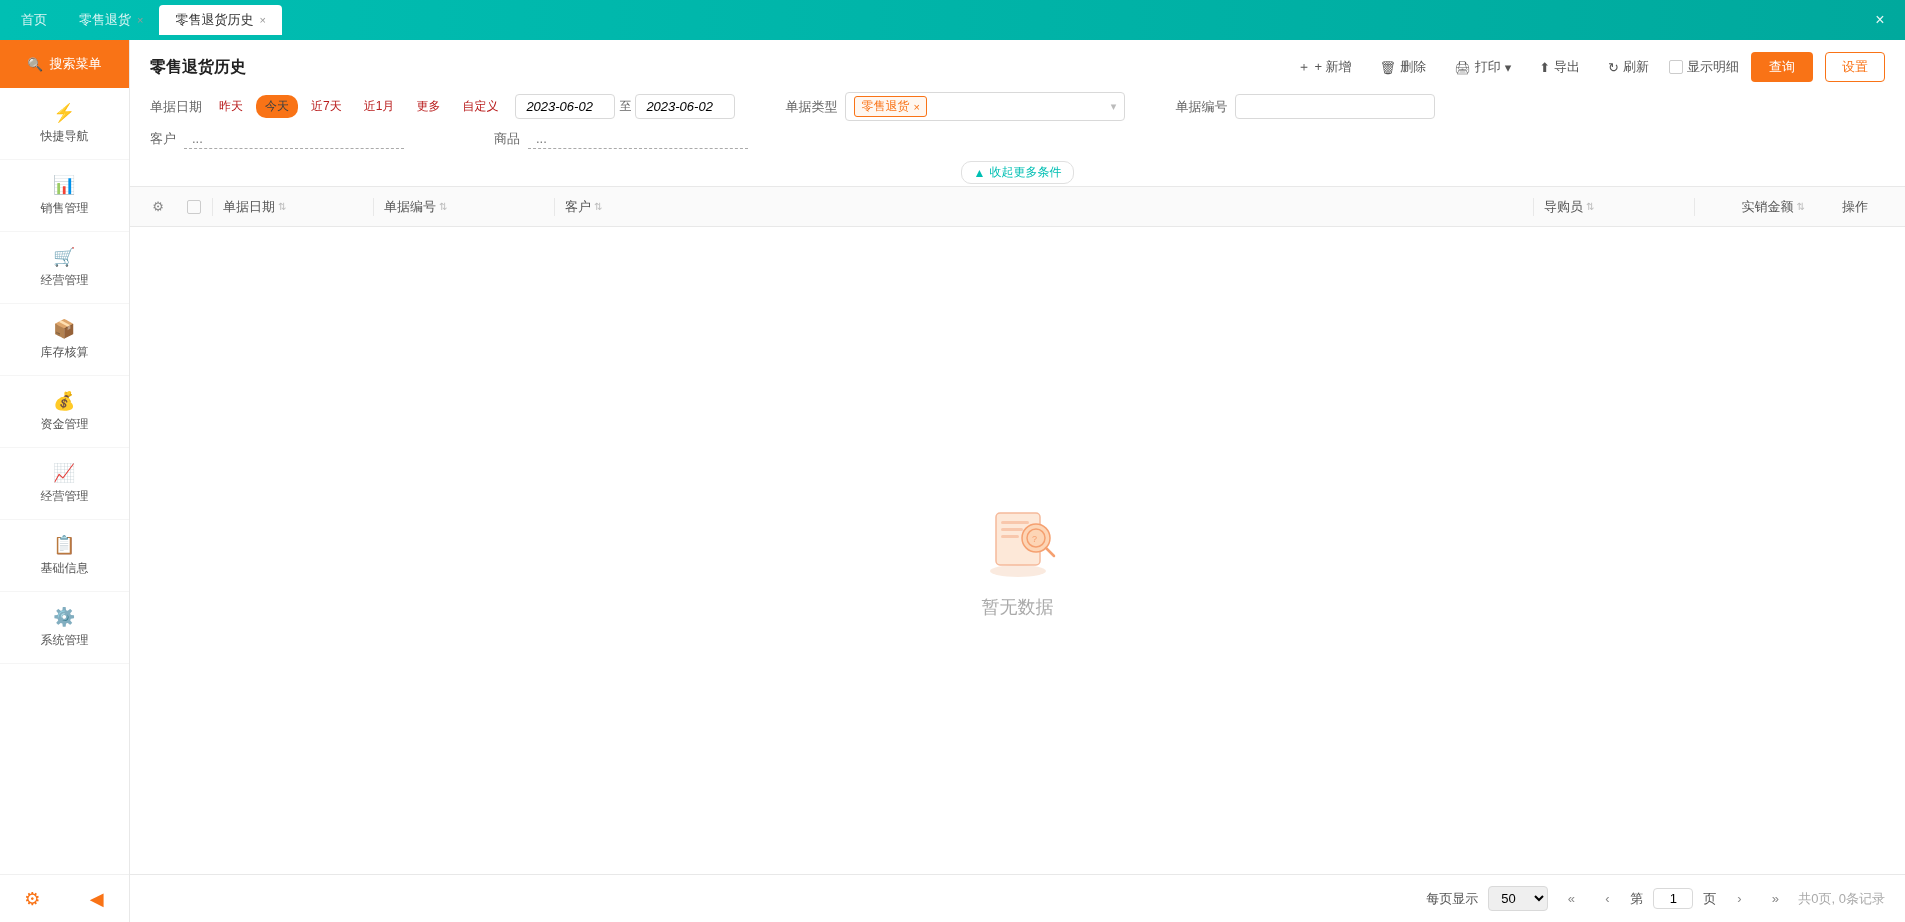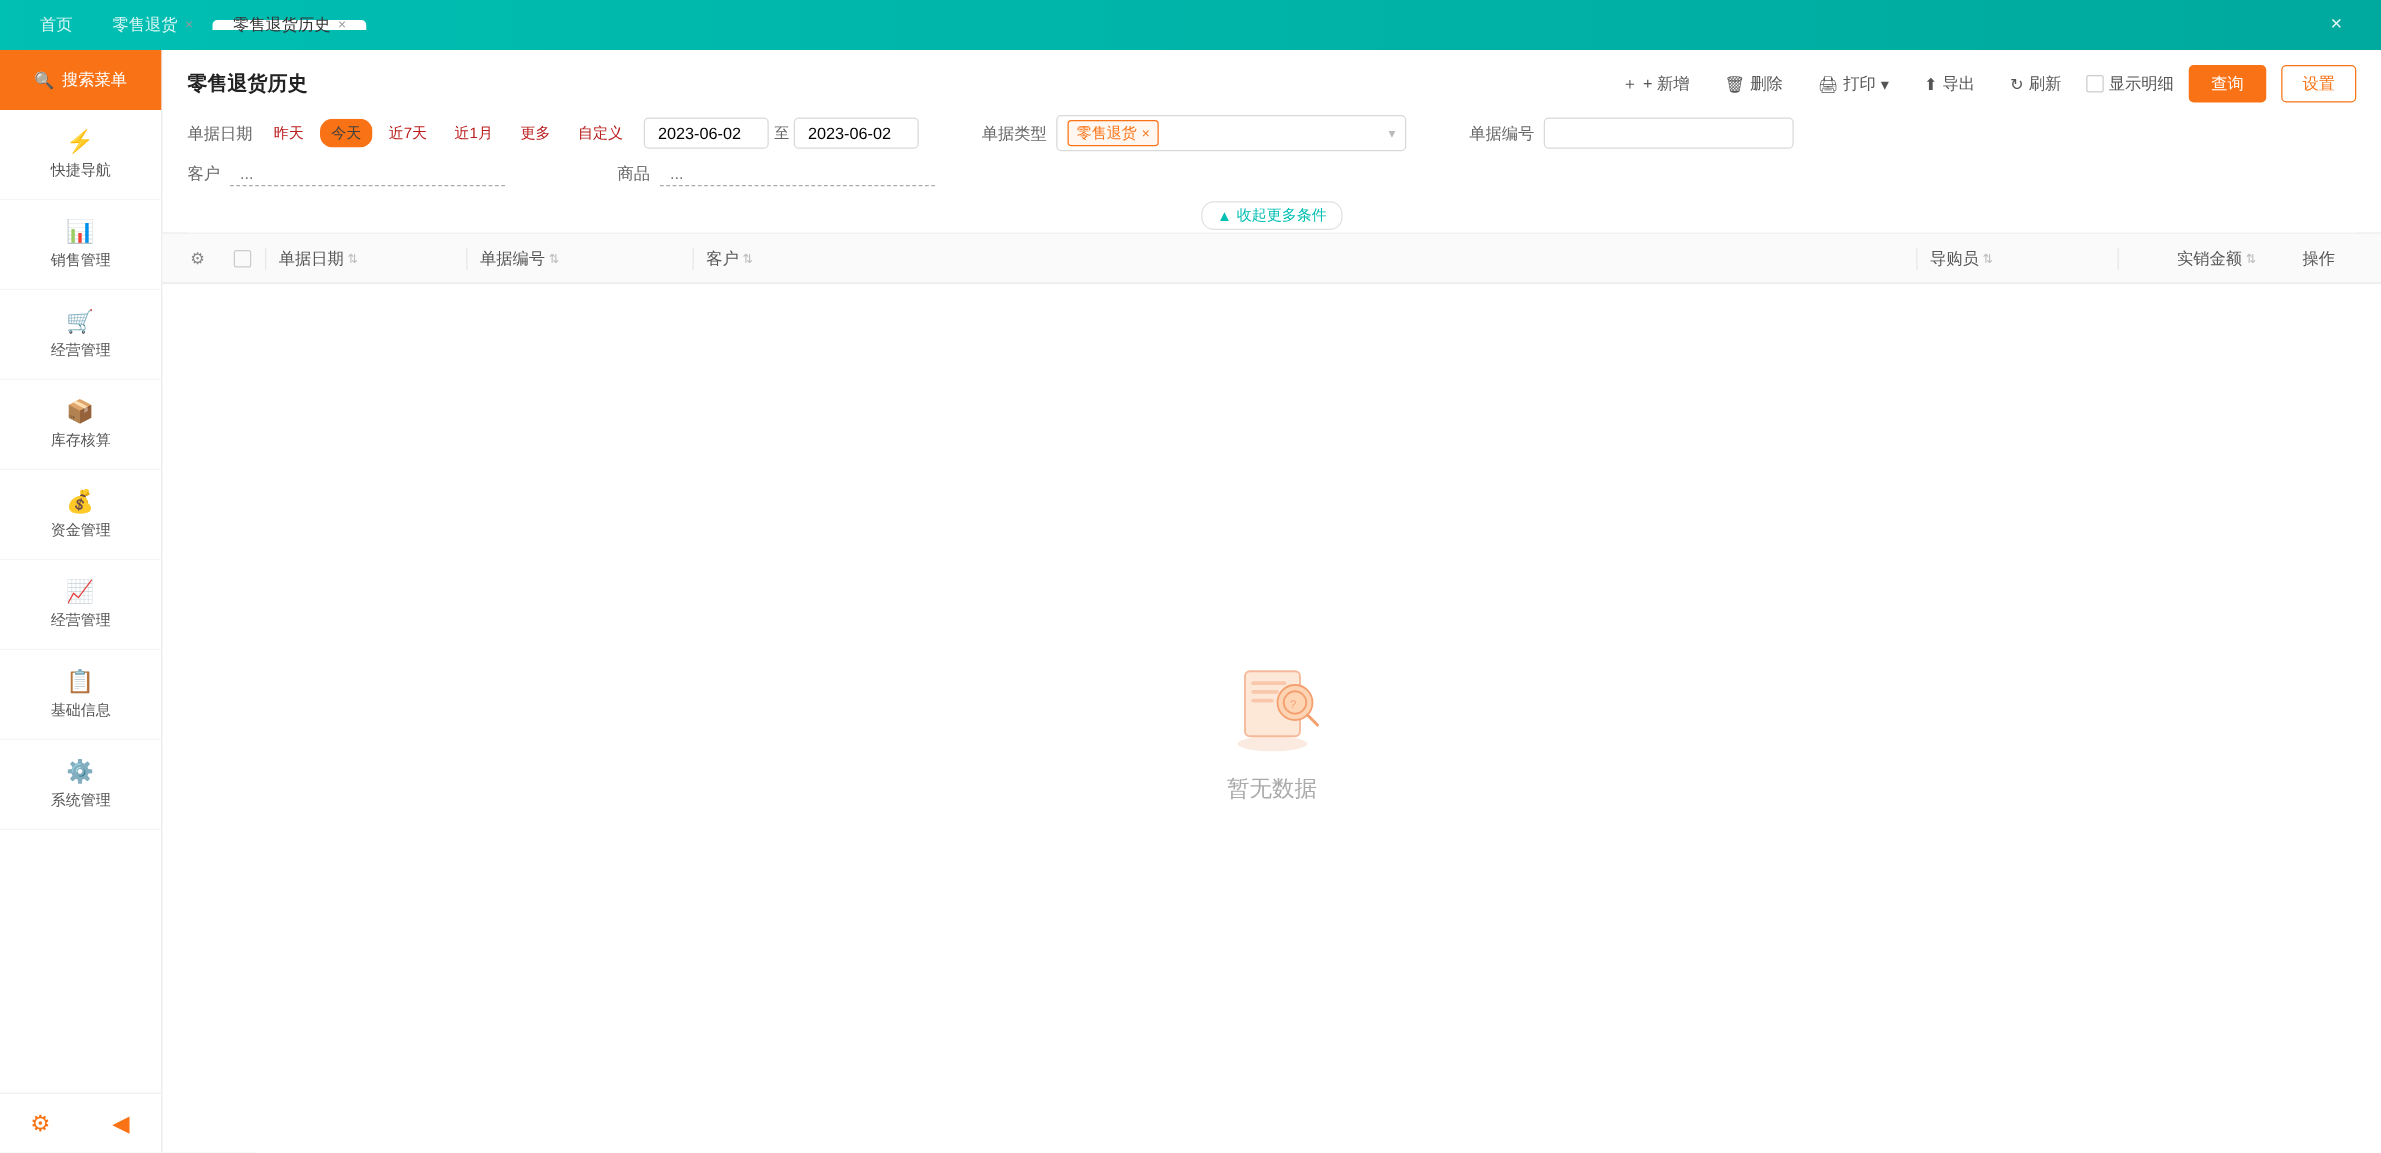--- a/index.html
+++ b/index.html
@@ -4,21 +4,21 @@
   <style>
     * { margin: 0; padding: 0; box-sizing: border-box; }
     body { font-family: 'Microsoft YaHei', Arial, sans-serif; font-size: 13px; background: #f0f2f5; color: #333; width: 1905px; height: 922px; overflow: hidden; }
 
     
     .top-bar {
       height: 40px;
       background: linear-gradient(90deg, #00bfb3, #00a99d);
       display: flex;
       align-items: center;
-      padding: 16px;
+      padding: 5px;
       position: relative;
     }
     .top-bar .tabs {
       display: flex;
       align-items: center;
       height: 100%;
       flex: 1;
     }
     .top-bar .tab {
       height: 100%;
@@ -261,20 +261,21 @@
       color: #bbb;
       font-size: 11px;
     }
     .text-input {
       border: 1px solid #d9d9d9;
       border-radius: 4px;
       padding: 4px 10px;
       font-size: 13px;
       min-width: 180px;
       outline: none;
+      font-style: italic;
     }
     .text-input::placeholder { color: #bbb; }
     .dotted-input {
       border: none;
       border-bottom: 1px dashed #aaa;
       padding: 2px 8px;
       color: #aaa;
       font-size: 13px;
       min-width: 180px;
       background: transparent;
@@ -605,15 +606,31 @@
           <rect x="33" y="52" width="18" height="3" rx="1.5" fill="#f5b99a" opacity="0.7"></rect>
           <circle cx="68" cy="55" r="14" fill="#fdd5b5" stroke="#f5a070" stroke-width="1.5"></circle>
           <circle cx="68" cy="55" r="9" fill="none" stroke="#f5a070" stroke-width="1.5"></circle>
           <line x1="78" y1="65" x2="86" y2="73" stroke="#f5a070" stroke-width="2.5" stroke-linecap="round"></line>
           <text x="64" y="59" font-size="9" fill="#f5a070" font-family="Arial">?</text>
         </svg>
         <span class="empty-text">暂无数据</span>
       </div>
     </div>
 
+    <div class="pagination-bar">
+      <span>每页显示</span>
+      <select class="page-size-select">
+        <option>50</option>
+        <option>20</option>
+        <option>100</option>
+      </select>
+      <div class="page-btn">«</div>
+      <div class="page-btn">‹</div>
+      <span>第</span>
+      <input type="text" class="page-input" value="1" style="">
+      <span>页</span>
+      <div class="page-btn">›</div>
+      <div class="page-btn">»</div>
+      <span class="page-info">共0页, 0条记录</span>
+    </div>
 
   </div>
 </div>
 
 </body></html>

